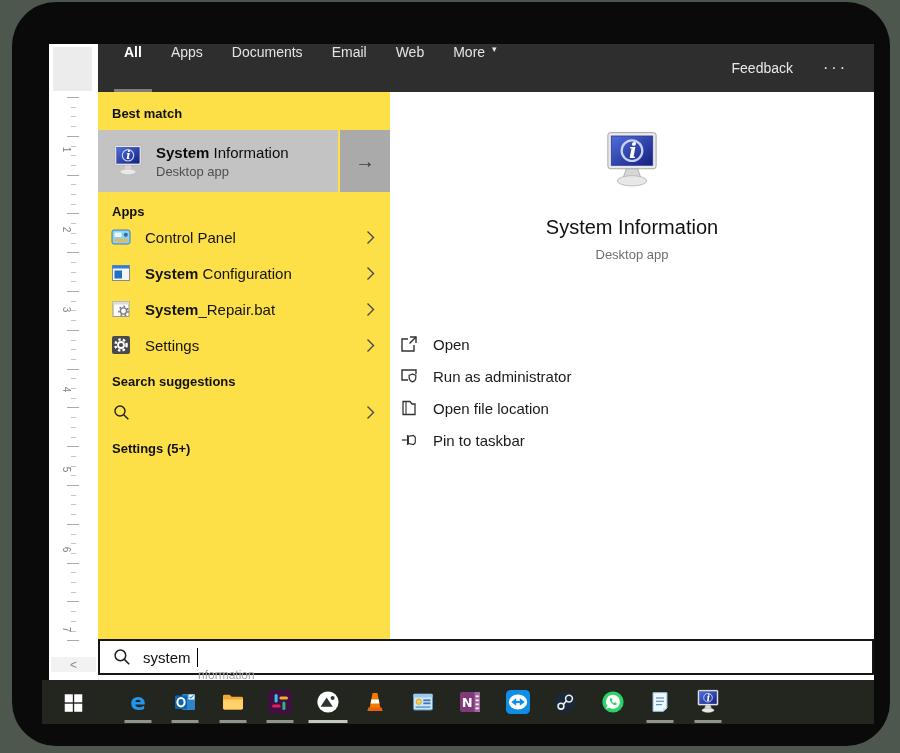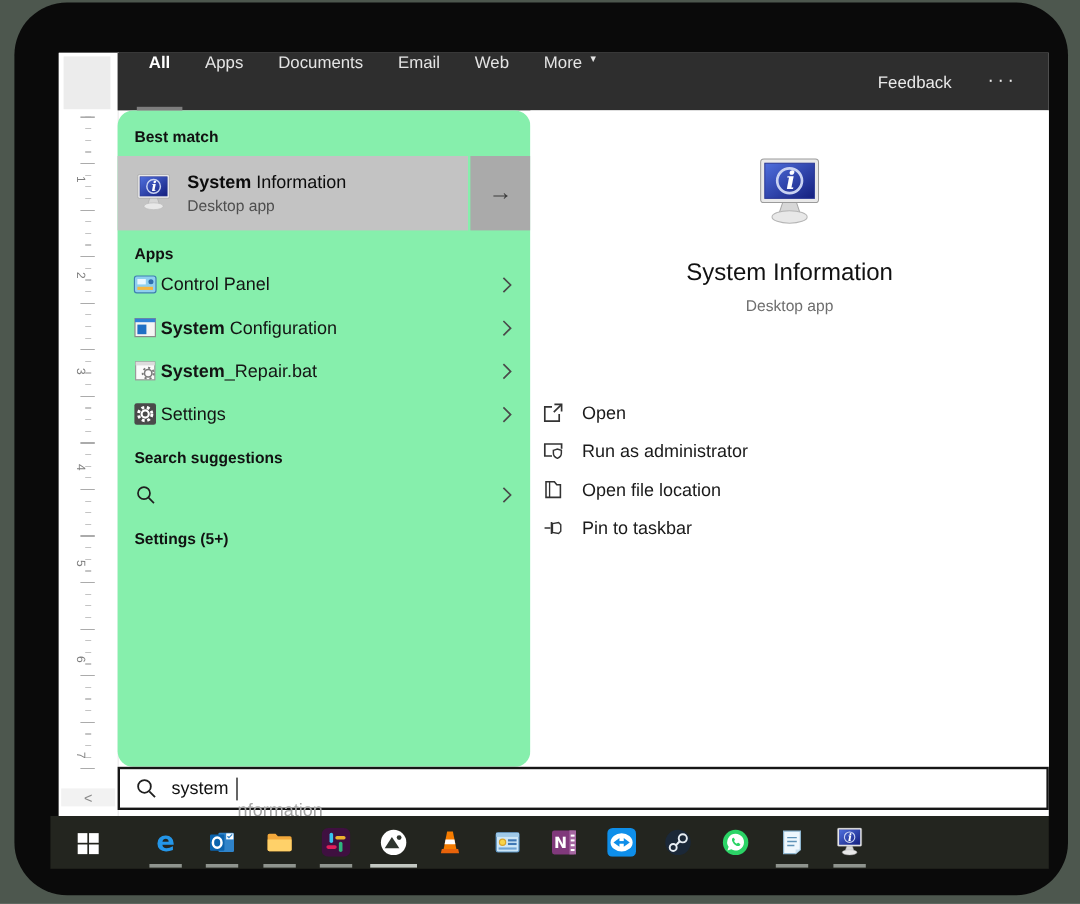--- a/index.html
+++ b/index.html
@@ -24,53 +24,53 @@
   .tab{position:relative;display:flex;align-items:flex-start;margin-right:29px;font-size:14px;color:#e4e4e4;cursor:default;}
   .tab.active{color:#ffffff;font-weight:bold;}
   .tab.active::after{content:"";position:absolute;bottom:0;left:50%;transform:translateX(-50%);
     width:38px;height:3px;background:#7d7d7d;}
   .tab .caret{margin-left:7px;font-size:9px;color:#e4e4e4;}
   .tab-spacer{flex:1;}
   .tab-right{display:flex;align-items:center;font-size:14px;color:#e9e9e9;}
   .dots{margin-left:30px;font-size:16px;letter-spacing:3px;color:#e9e9e9;}
 
   .panels{flex:1;display:flex;min-height:0;}
-  .left-panel{width:344px;background:#86efac;flex:none;border-radius:13px;}
+  .left-panel{width:292px;background:#fde047;flex:none;}
   .right-panel{flex:1;background:#ffffff;text-align:center;}
 
   .sec-header{font-size:13px;font-weight:bold;color:#111;padding:14px 0 0 14px;}
   .bm-row{display:flex;margin-top:9px;height:62px;}
   .bm-main{flex:1;background:#c3c3c3;display:flex;align-items:center;padding-left:13px;}
   .bm-text{margin-left:11px;}
   .bm-title{font-size:15px;color:#0c0c0c;}
   .bm-sub{font-size:13px;color:#4e4e4e;margin-top:3px;}
   .bm-arrow{width:50px;margin-left:2px;background:#aaaaaa;display:flex;align-items:center;justify-content:center;
     font-size:20px;color:#3c3c3c;}
 
   .row{position:relative;height:36px;display:flex;align-items:center;padding-left:13px;}
   .row-icon{width:20px;height:20px;flex:none;display:flex;align-items:center;justify-content:center;}
-  .row-label{margin-left:3px;font-size:15px;color:#141414;white-space:pre;text-align:center;}
+  .row-label{margin-left:14px;font-size:15px;color:#141414;white-space:pre;text-align:center;}
   .row-label b{font-weight:bold;}
   .chev{position:absolute;right:15px;top:11px;}
   .sugg-rest{color:#767676;font-size:14px;white-space:pre;}
 
   .rp-icon{margin:38px auto 0;width:62px;height:62px;}
   .rp-title{margin-top:24px;font-size:20px;color:#111;}
   .rp-sub{margin-top:8px;font-size:13px;color:#6e6e6e;}
   .actions{margin-top:66px;text-align:right;padding-left:10px;}
   .action{display:flex;align-items:center;height:32px;}
   .action .a-icon{width:18px;height:18px;flex:none;display:flex;align-items:center;justify-content:center;}
   .action .a-label{margin-left:15px;font-size:15px;color:#1a1a1a;}
 
   
   .searchbar{position:absolute;left:86px;top:637px;width:776px;height:36px;background:#fff;
     border:2px solid #161616;box-sizing:border-box;display:flex;align-items:center;padding-left:13px;}
   .sb-typed{margin-left:12px;font-size:15px;color:#111;}
   .sb-caret{width:1.5px;height:19px;background:#000;margin-left:6px;}
-  .sb-ghost{font-size:15px;color:#a3a3a3;margin-top:36px;}
+  .sb-ghost{font-size:12px;color:#a3a3a3;margin-top:36px;}
 
   
   .taskbar{position:absolute;left:30px;top:678px;width:832px;height:44px;background:#23251f;
     display:flex;align-items:center;}
   .start{width:62px;height:44px;display:flex;align-items:center;justify-content:center;flex:none;}
   .tb-item{position:relative;width:47.5px;height:44px;display:flex;align-items:center;justify-content:center;flex:none;}
   .tb-underline{position:absolute;bottom:1px;left:50%;transform:translateX(-50%);width:27px;height:3px;background:#8f948e;}
   .tb-underline.active{width:39px;background:#c3c8c2;}
 </style>
 </head>

